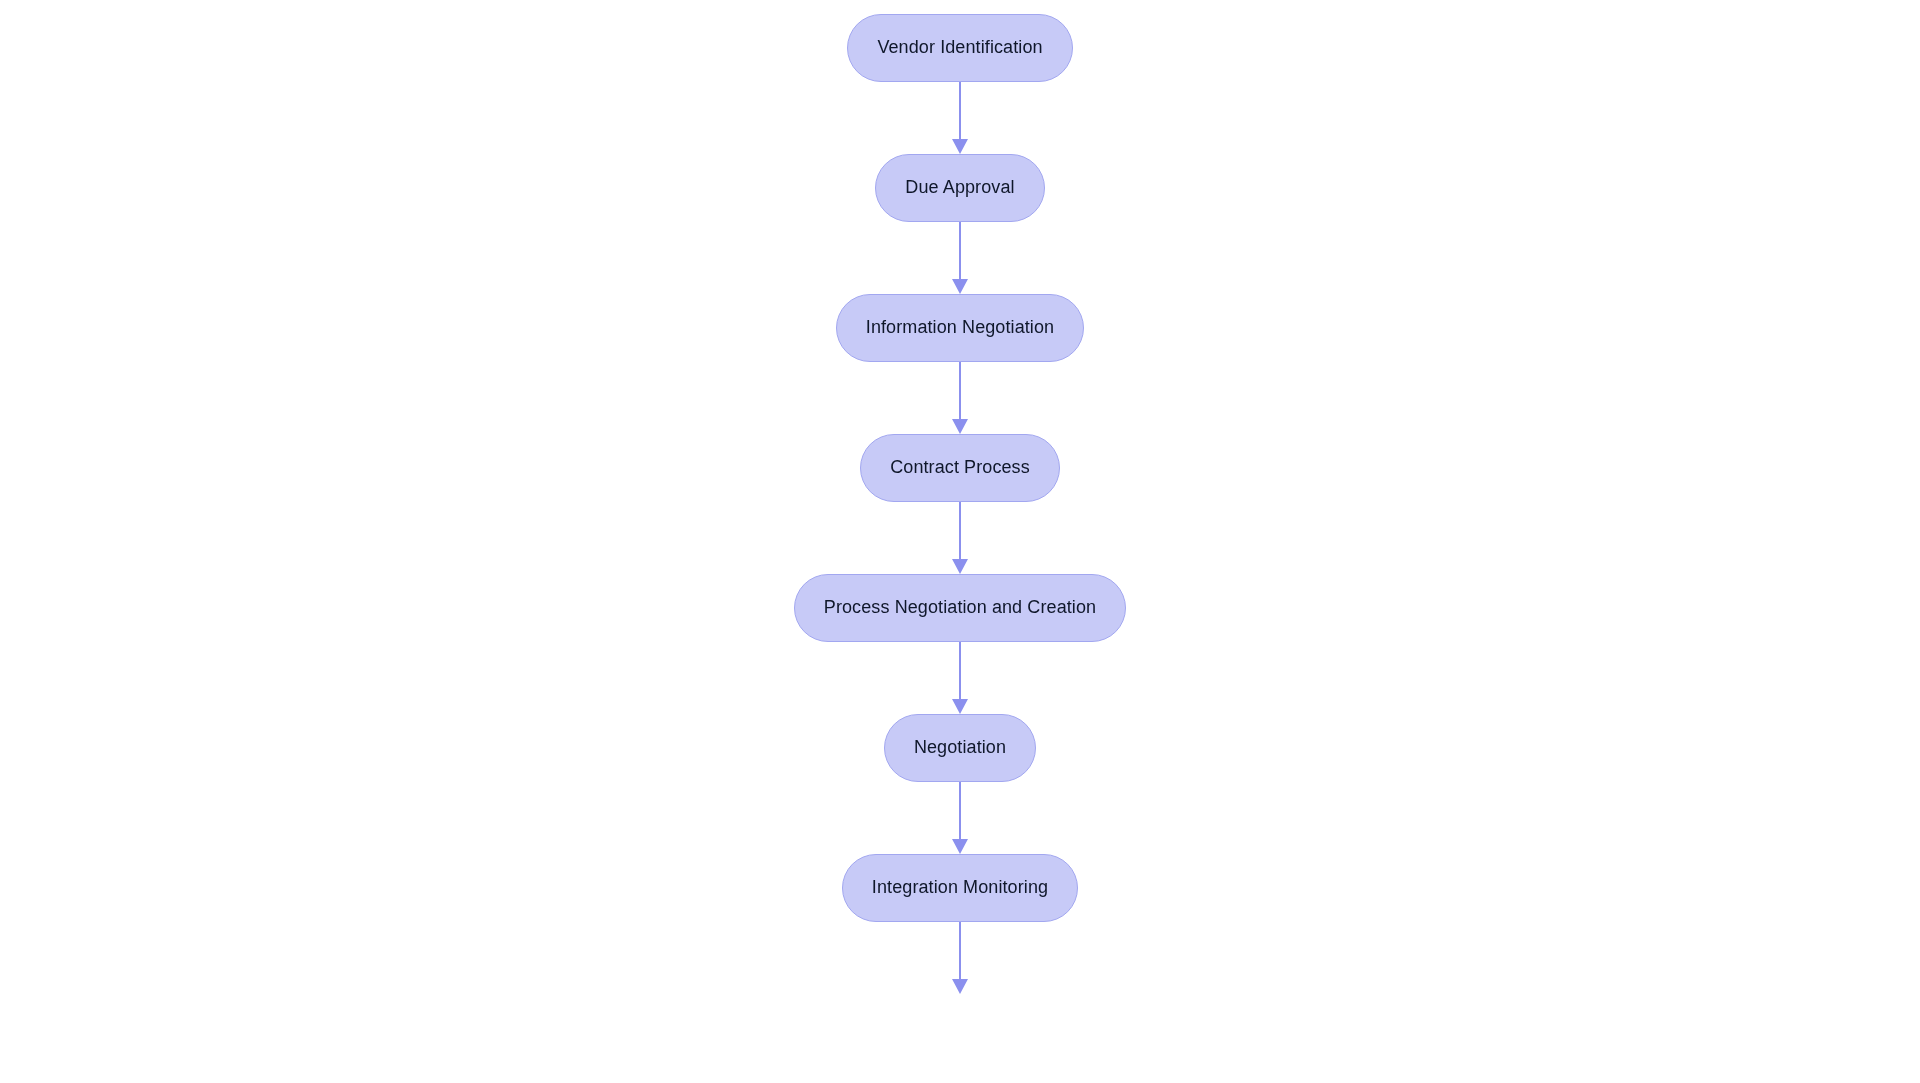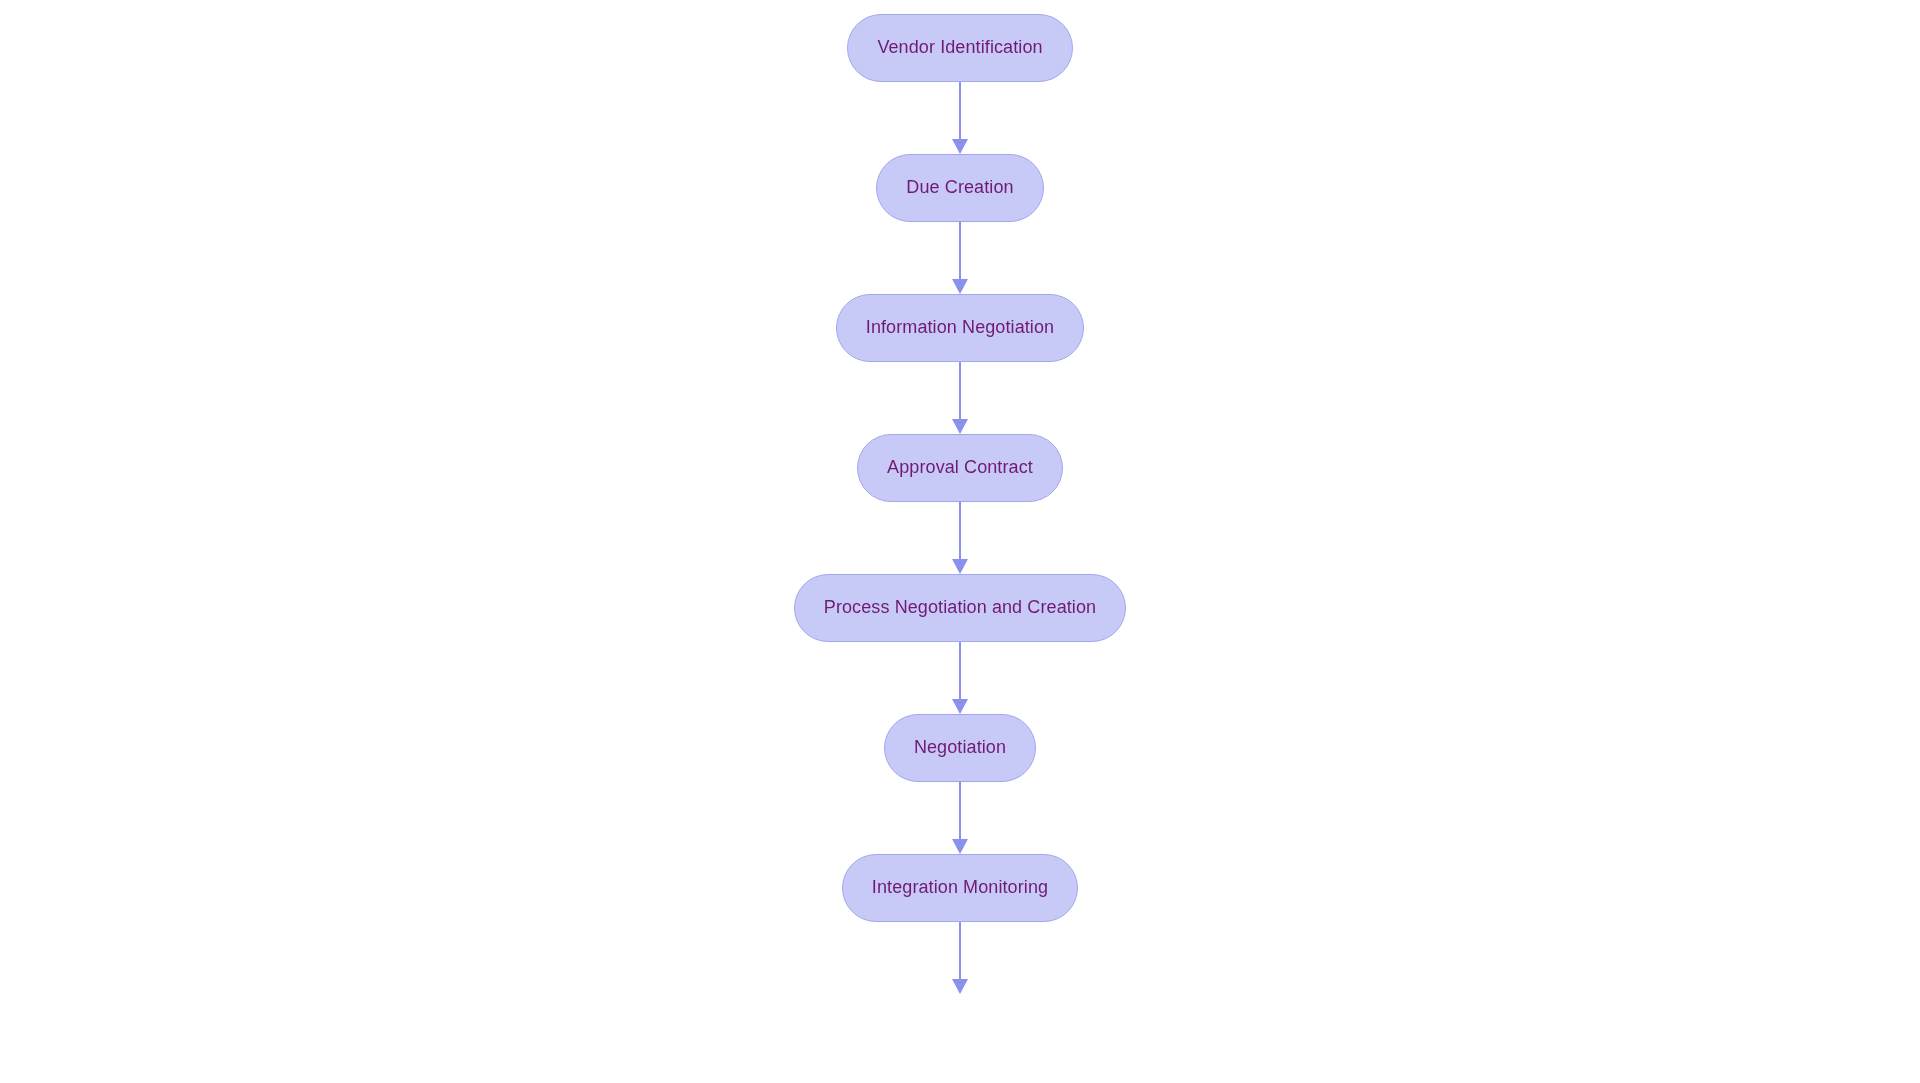--- a/index.html
+++ b/index.html
@@ -23,21 +23,21 @@
     align-items: center;
   }
   .node {
     box-sizing: border-box;
     height: 68px;
     line-height: 65px;
     padding: 0 29px;
     border-radius: 34px;
     background: #c7caf7;
     border: 1.5px solid #a2a7f0;
-    color: #701a75;
+    color: #0f172a;
     font-size: 18px;
     letter-spacing: 0.1px;
     white-space: nowrap;
     text-align: center;
   }
   .arrow {
     height: 72px;
     display: flex;
     flex-direction: column;
     align-items: center;
@@ -61,35 +61,35 @@
 
 <div class="flowchart">
 
   <div class="node">Vendor Identification</div>
 
   <div class="arrow">
     <span class="arrow-line"></span>
     <span class="arrow-head"></span>
   </div>
 
-  <div class="node">Due Creation</div>
+  <div class="node">Due Approval</div>
 
   <div class="arrow">
     <span class="arrow-line"></span>
     <span class="arrow-head"></span>
   </div>
 
   <div class="node">Information Negotiation</div>
 
   <div class="arrow">
     <span class="arrow-line"></span>
     <span class="arrow-head"></span>
   </div>
 
-  <div class="node">Approval Contract</div>
+  <div class="node">Contract Process</div>
 
   <div class="arrow">
     <span class="arrow-line"></span>
     <span class="arrow-head"></span>
   </div>
 
   <div class="node">Process Negotiation and Creation</div>
 
   <div class="arrow">
     <span class="arrow-line"></span>

